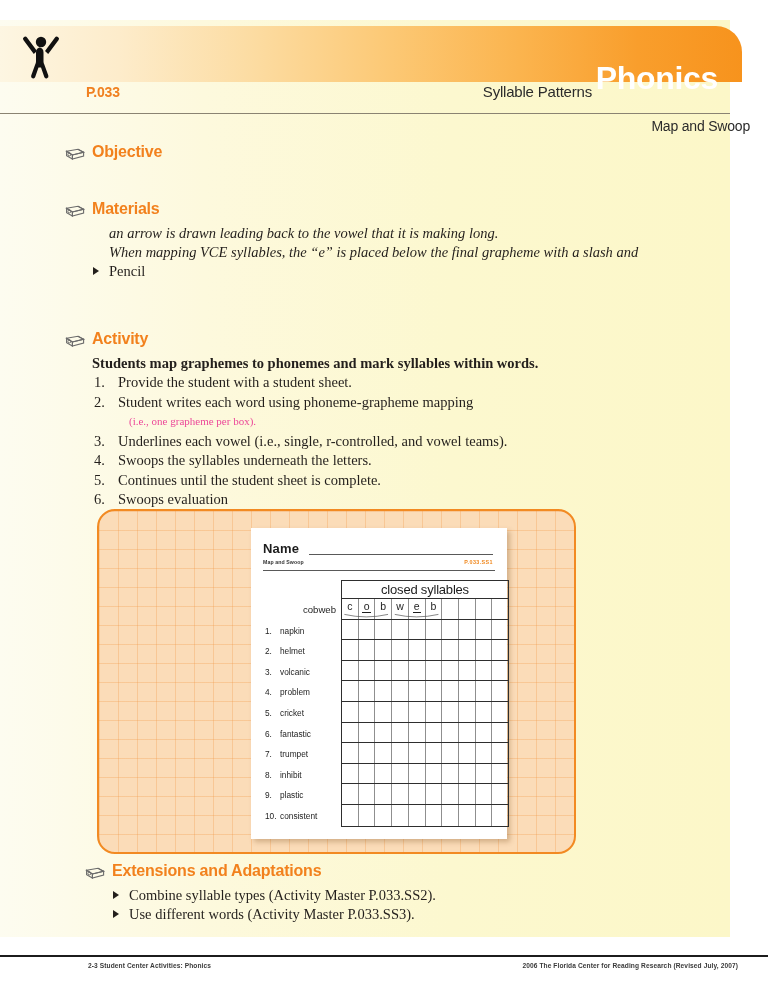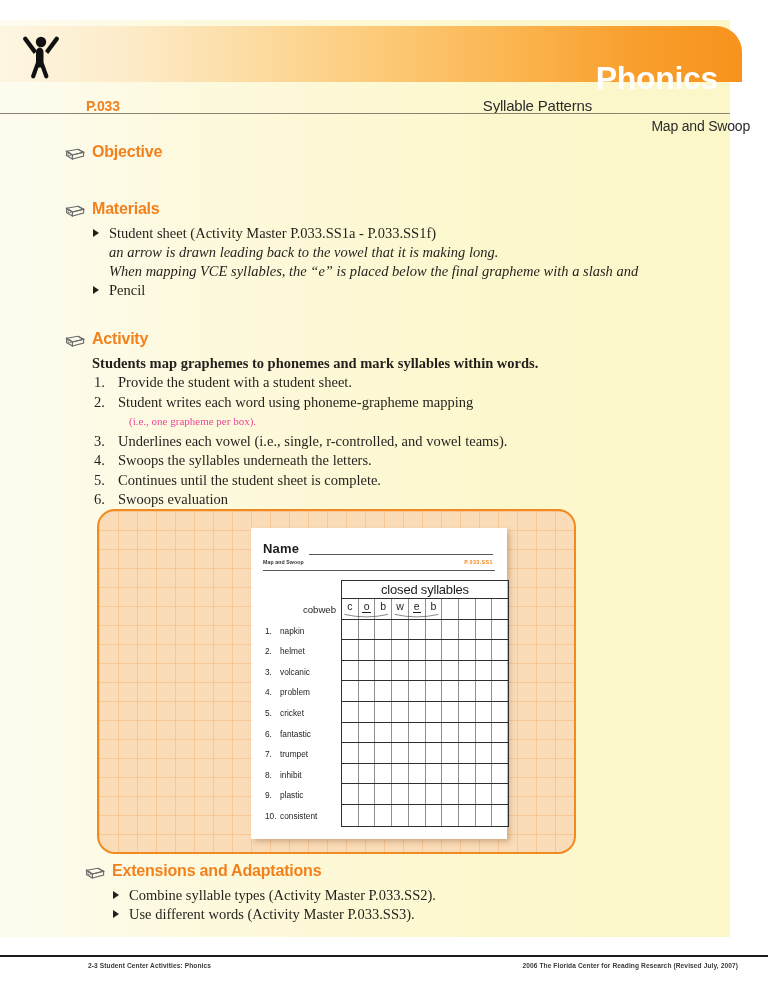--- a/index.html
+++ b/index.html
@@ -51,21 +51,21 @@
   
   .figure-icon {
     position: absolute;
     left: 18px; top: 30px;
     width: 46px; height: 50px;
   }
 
   
   .code-row {
     position: absolute;
-    left: 0; top: 98px;
+    left: 0; top: 84px;
     width: 610px; height: 22px;
   }
   .code-label {
     position: absolute;
     left: 86px; top: 0px;
     font-family: "Liberation Sans", sans-serif;
     font-size: 14px;
     font-weight: bold;
     color: #f08020;
     letter-spacing: -0.2px;
@@ -404,24 +404,20 @@
           <path d="M3.6 4.2 L15 2.2 L20.6 5.2 L9.4 8 Z"></path>
           <path d="M9.4 8 L20.6 5.2 L20.6 9.1 L9.4 12 Z"></path>
           <path d="M3.6 4.2 L9.4 8 L9.4 12 L3.6 8.6 Z"></path>
           <path d="M15 2.2 L20.6 5.2"></path>
         </g>
         <circle cx="6.4" cy="7.4" r="1.5" fill="none" stroke="#6b6b6b" stroke-width="1"></circle>
       </svg>
       <span class="sec-head-text">Materials</span>
     </div>
     <div class="sec-body">
-      <div class="bullet-line">
-        <span class="tri"></span>
-        <span>Student sheet (Activity Master P.033.SS1a - P.033.SS1f)</span>
-      </div>
       <div class="indent-italic">an arrow is drawn leading back to the vowel that it is making long.</div>
       <div class="indent-italic">When mapping VCE syllables, the “e” is placed below the final grapheme with a slash and</div>
       <div class="bullet-line">
         <span class="tri"></span>
         <span>Pencil</span>
       </div>
     </div>
   </div>
 
   <div class="section sec-activity">

